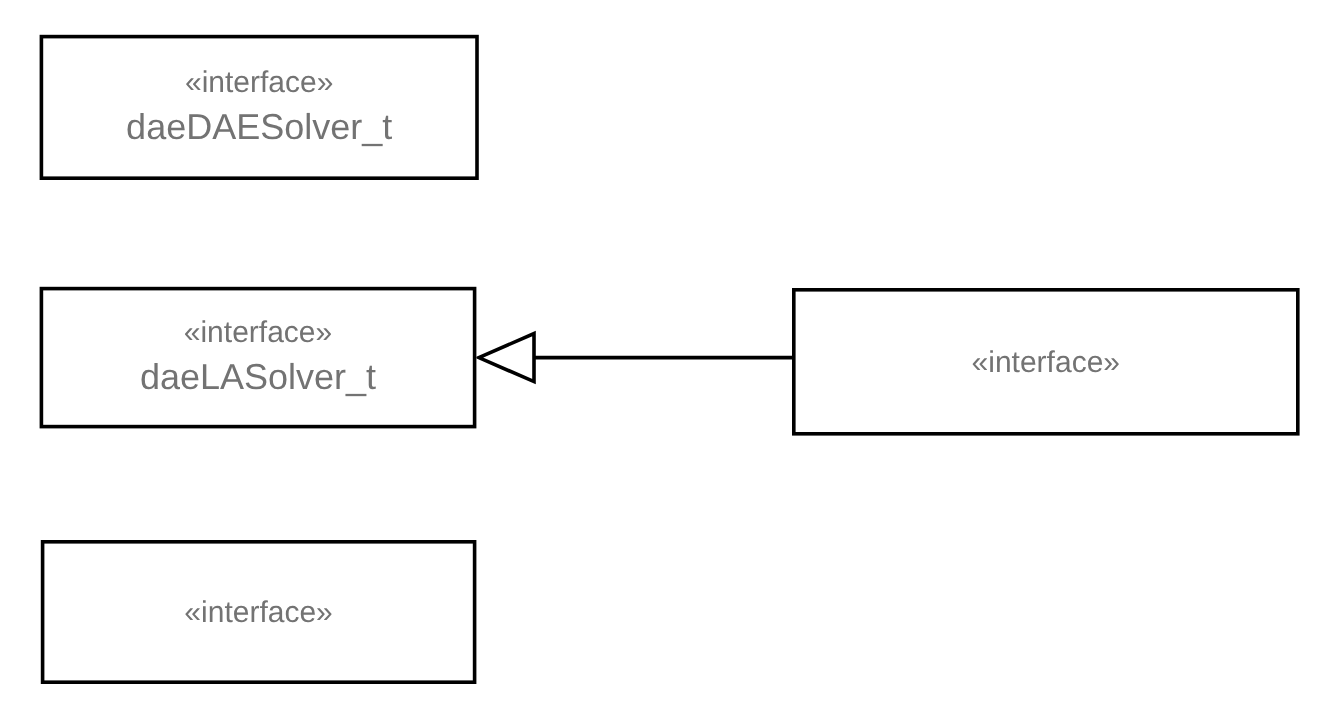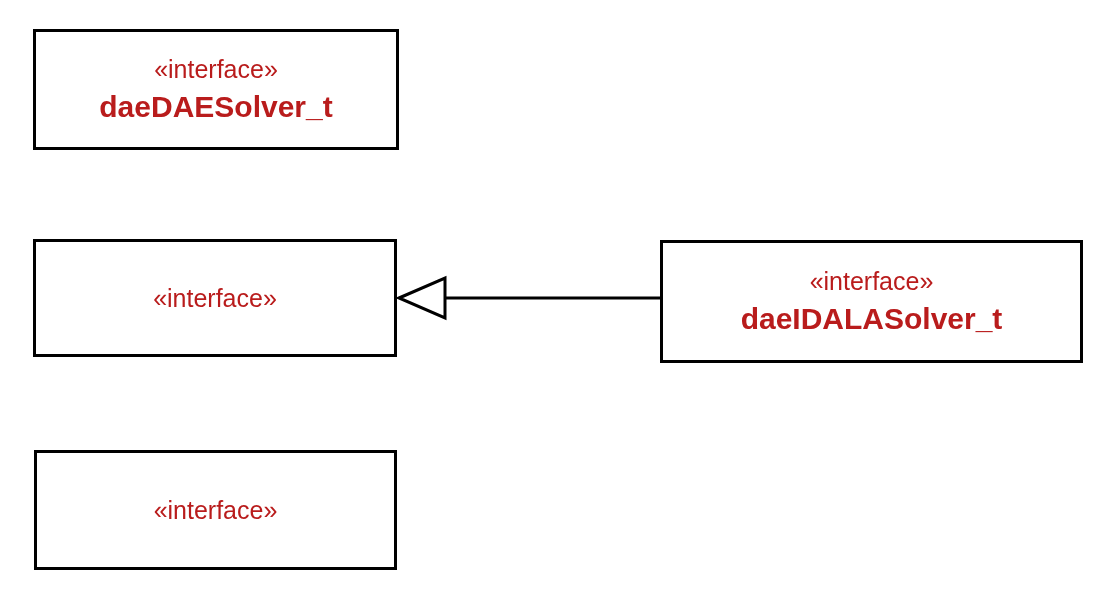--- a/index.html
+++ b/index.html
@@ -18,31 +18,31 @@
   .uml-node {
     position: absolute;
     box-sizing: border-box;
     border: 3px solid #000000;
     background: #ffffff;
     display: flex;
     flex-direction: column;
     align-items: center;
     justify-content: center;
     text-align: center;
-    color: #b91c1c;
+    color: #737373;
   }
   .uml-node .stereotype {
     font-size: 25px;
     font-weight: 400;
     line-height: 34px;
     white-space: nowrap;
   }
   .uml-node .node-name {
     font-size: 30px;
-    font-weight: 700;
+    font-weight: 400;
     line-height: 42px;
     white-space: nowrap;
   }
   
   #node-daedaesolver   { left: 33px;  top: 29px;  width: 366px; height: 121px; }
   #node-daelasolver    { left: 33px;  top: 239px; width: 364px; height: 118px; }
   #node-daeidalasolver { left: 660px; top: 240px; width: 423px; height: 123px; }
   #node-daenlpsolver   { left: 34px;  top: 450px; width: 363px; height: 120px; }
 
   #edge-layer {
@@ -64,24 +64,24 @@
     <polygon points="399,298 445,278 445,318" fill="#ffffff" stroke="#000000" stroke-width="3" stroke-linejoin="miter"></polygon>
   </svg>
 
   <div class="uml-node" id="node-daedaesolver">
     <span class="stereotype">«interface»</span>
     <span class="node-name">daeDAESolver_t</span>
   </div>
 
   <div class="uml-node" id="node-daelasolver">
     <span class="stereotype">«interface»</span>
+    <span class="node-name">daeLASolver_t</span>
   </div>
 
   <div class="uml-node" id="node-daeidalasolver">
     <span class="stereotype">«interface»</span>
-    <span class="node-name">daeIDALASolver_t</span>
   </div>
 
   <div class="uml-node" id="node-daenlpsolver">
     <span class="stereotype">«interface»</span>
   </div>
 
 </div>
 
 </body></html>

